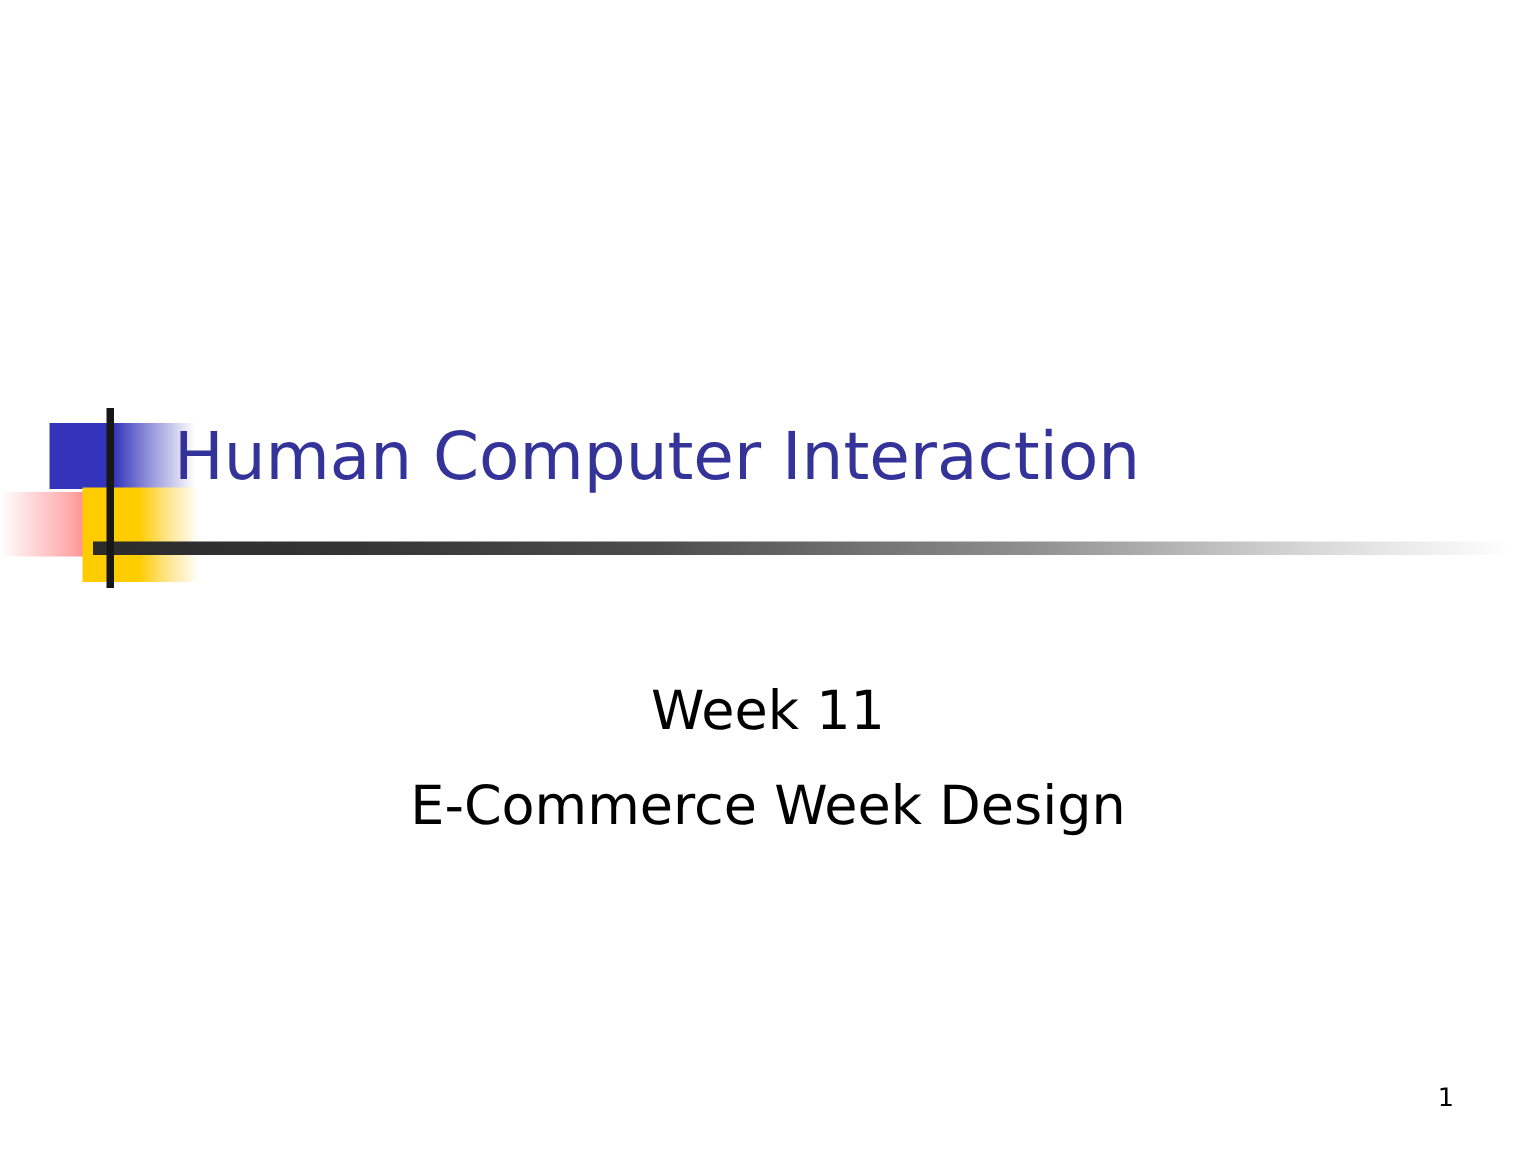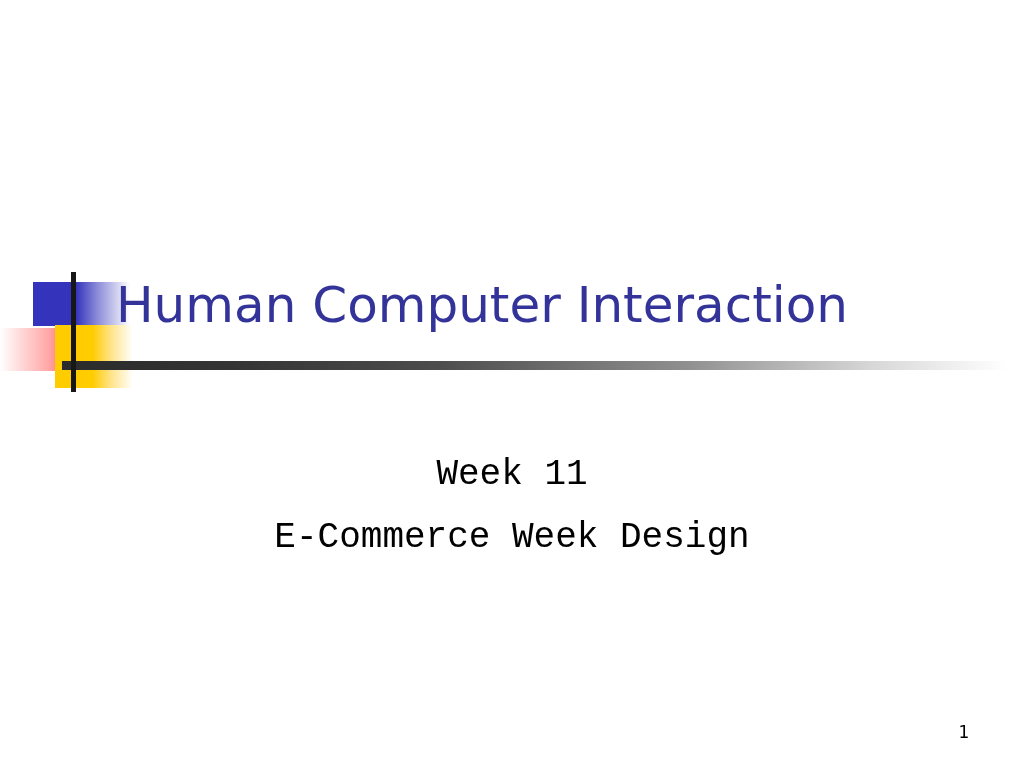--- a/index.html
+++ b/index.html
@@ -95,42 +95,41 @@
                 #d8d8d8 86%,
                 #ffffff 100%);
   }
 
   
   .title {
     position: absolute;
     left: 116px;
     top: 275px;
     width: 880px;
-    font-size: 50px;
+    font-size: 44px;
     line-height: 60px;
     color: #333399;
     white-space: nowrap;
     letter-spacing: 0px;
   }
 
   
   .subtitle {
     position: absolute;
     left: 112px;
     top: 443px;
     width: 800px;
     text-align: center;
     color: #000000;
     font-size: 36px;
     line-height: 63px;
   }
   .subtitle-line {
     display: block;
     white-space: nowrap;
-    font-family: Liberation Mono, monospace;
   }
 
   
   .slide-number {
     position: absolute;
     left: 940px;
     top: 722px;
     width: 48px;
     text-align: center;
     font-size: 17px;

